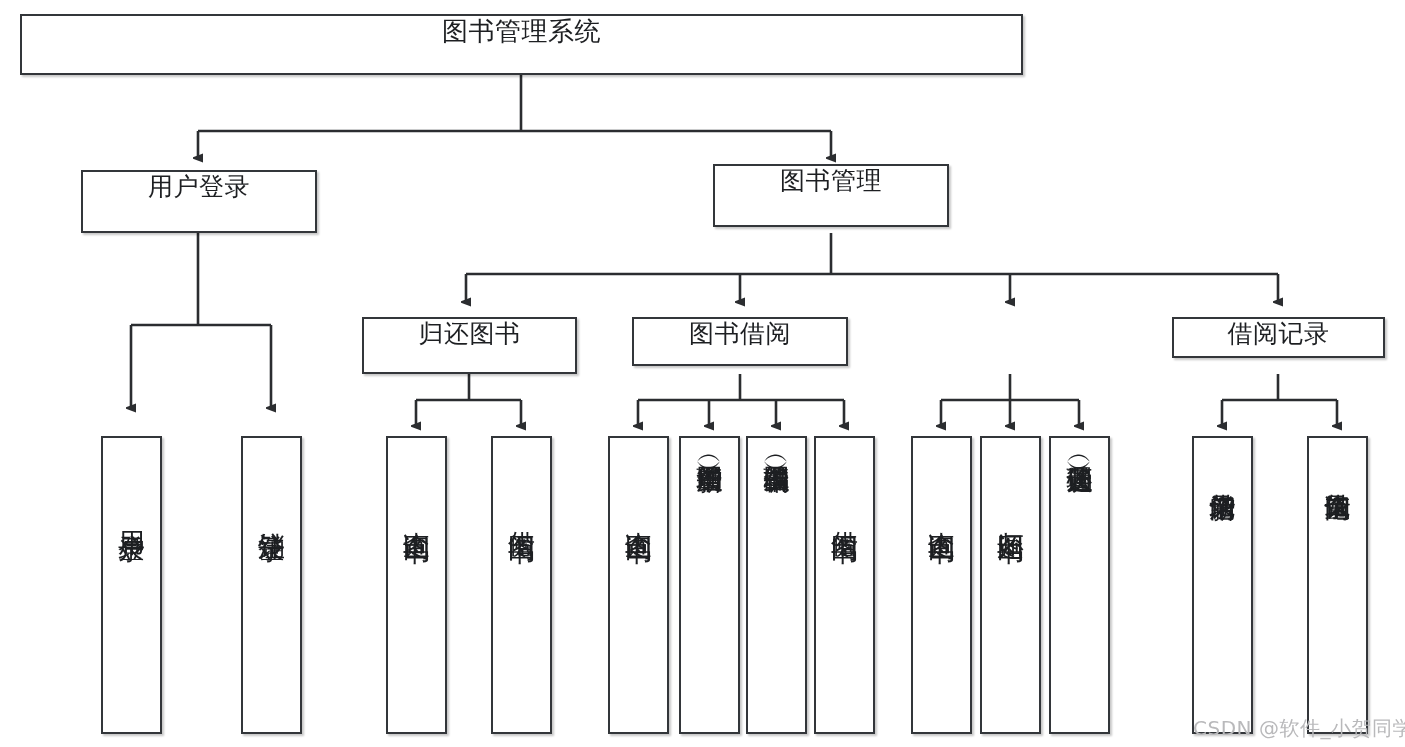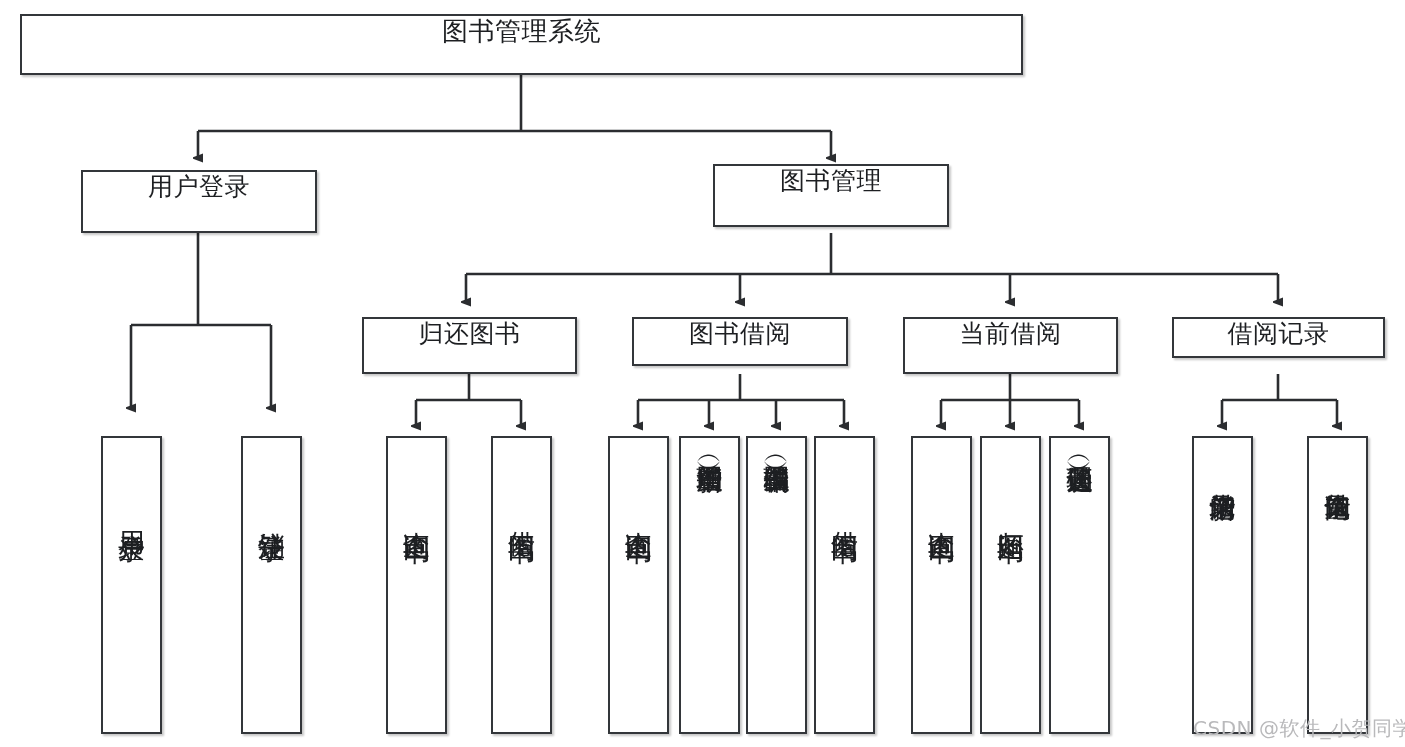--- a/index.html
+++ b/index.html
@@ -143,23 +143,20 @@
   </div>
 
   <div class="node horiz" style="left:362px; top:317px; width:215px; height:57px;">
     <span class="lbl">归还图书</span>
   </div>
 
   <div class="node horiz" style="left:632px; top:317px; width:216px; height:49px;">
     <span class="lbl">图书借阅</span>
   </div>
 
-  <div class="node horiz" style="left:903px; top:317px; width:215px; height:57px;">
-    <span class="lbl">当前借阅</span>
-  </div>
 
   <div class="node horiz" style="left:1172px; top:317px; width:213px; height:41px;">
     <span class="lbl">借阅记录</span>
   </div>
 
   <div class="node vert" style="left:101px; top:436px; width:61px; height:298px; padding-top:72px;">
     <span class="lbl">用户登录</span>
   </div>
 
   <div class="node vert" style="left:241px; top:436px; width:61px; height:298px; padding-top:72px;">

